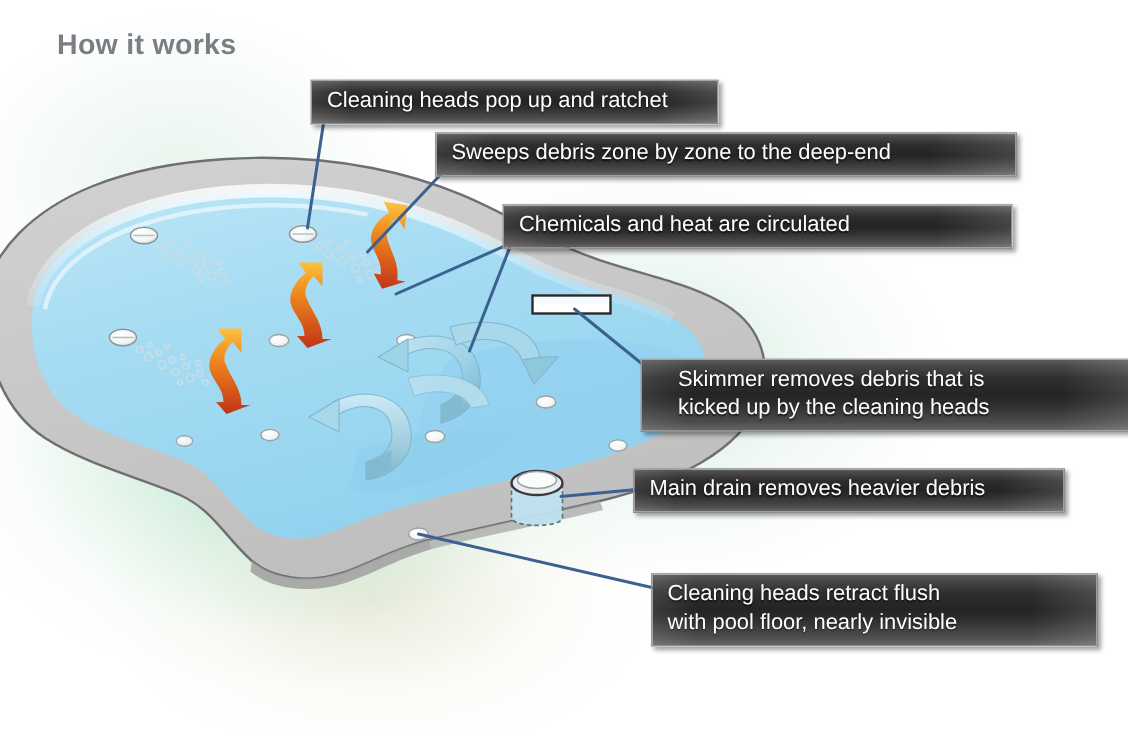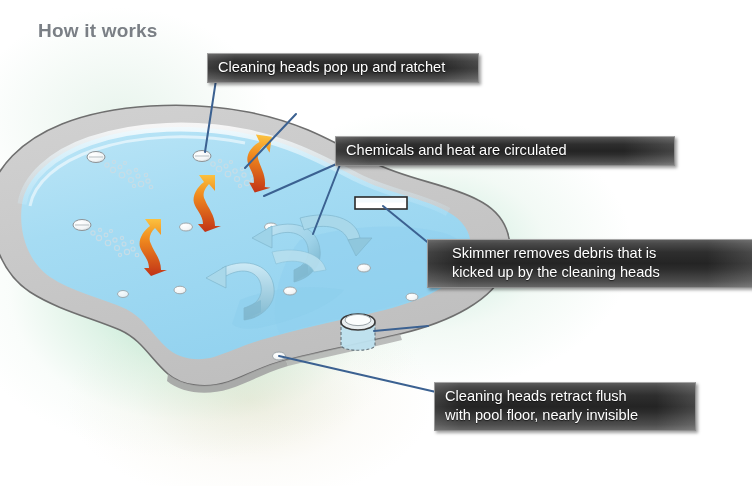--- a/index.html
+++ b/index.html
@@ -37,21 +37,21 @@
     white-space:pre-line;
     text-shadow:0 1px 1px rgba(0,0,0,.6);
   }
   .callout::after{content:"";position:absolute;left:0;top:0;right:0;bottom:0;pointer-events:none;
      background:linear-gradient(90deg, rgba(255,255,255,.10) 0%, rgba(255,255,255,0) 10%, rgba(255,255,255,0) 85%, rgba(255,255,255,.14) 100%);}
   #c1{left:207px;top:53px;width:272px;}
   #c2{left:290px;top:88px;width:388px;}
   #c3{left:335px;top:136px;width:340px;}
   #c4{left:427px;top:239px;width:330px;padding-left:24px;}
   #c5{left:422px;top:312px;width:288px;}
-  #c6{left:434px;top:382px;width:262px;}
+  #c6{left:434px;top:382px;width:298px;}
 </style>
 </head>
 <body>
 
 <div id="stage">
 
   <div id="bg-glow"></div>
 
   <div id="title">How it works</div>
 
@@ -273,19 +273,21 @@
       <line x1="296" y1="114" x2="245" y2="168"></line>
       <line x1="341" y1="162" x2="264" y2="196"></line>
       <line x1="341" y1="162" x2="313" y2="234"></line>
       <line x1="431" y1="245" x2="383" y2="206"></line>
       <line x1="428" y1="326" x2="374" y2="331"></line>
       <line x1="436" y1="392" x2="279" y2="356"></line>
     </g>
   </svg>
 
   <div class="callout" id="c1">Cleaning heads pop up and ratchet</div>
+  <div class="callout" id="c2">Sweeps debris zone by zone to the deep-end</div>
   <div class="callout" id="c3">Chemicals and heat are circulated</div>
   <div class="callout" id="c4">Skimmer removes debris that is
 kicked up by the cleaning heads</div>
+  <div class="callout" id="c5">Main drain removes heavier debris</div>
   <div class="callout" id="c6">Cleaning heads retract flush
 with pool floor, nearly invisible</div>
 
 </div>
 
 </body></html>

